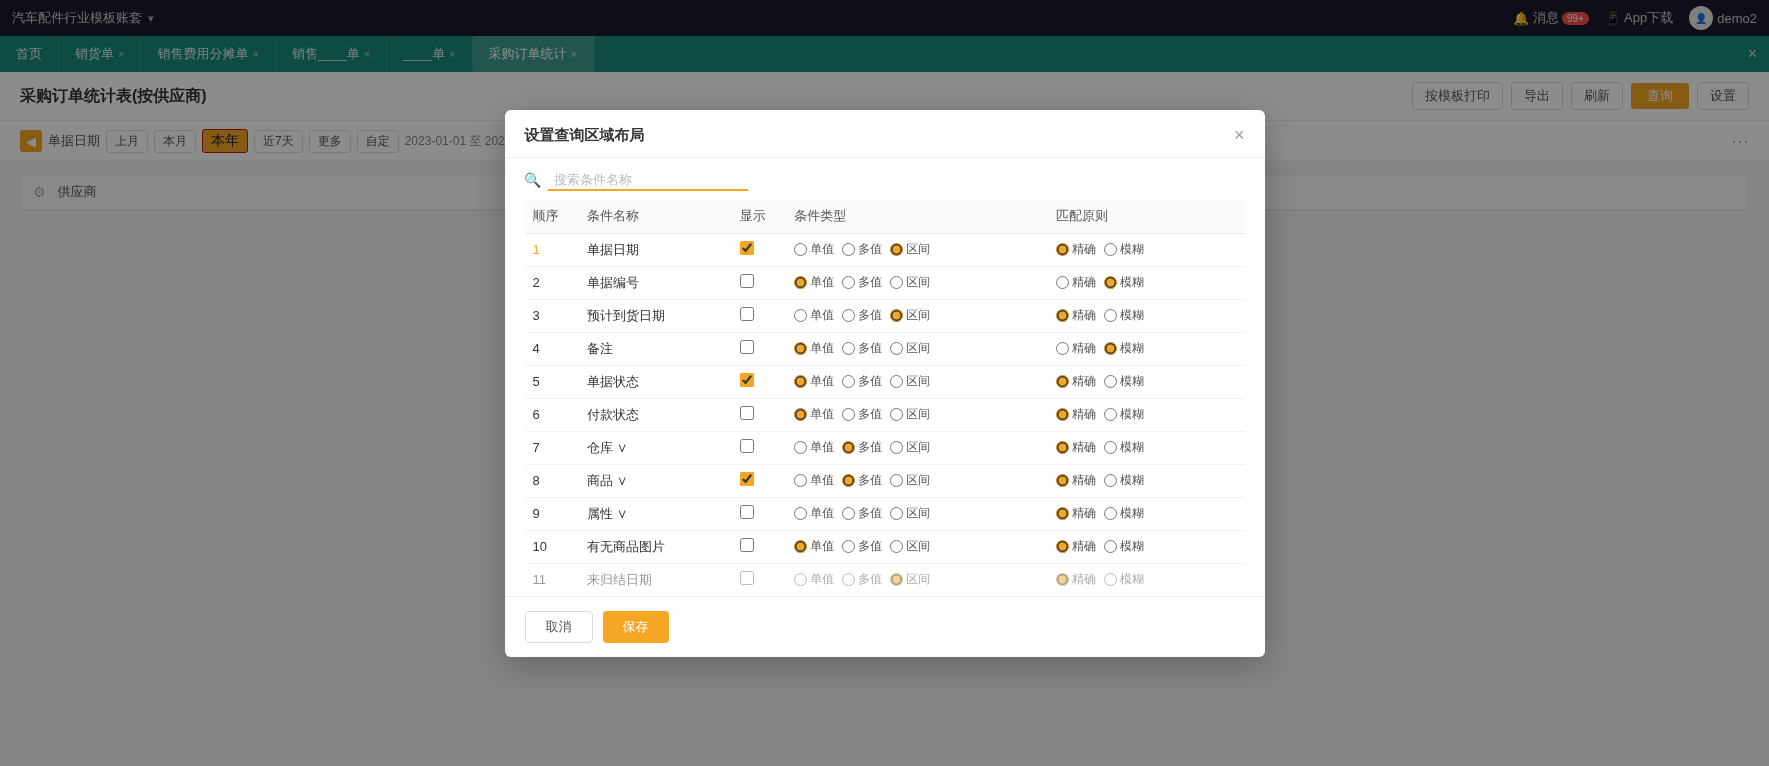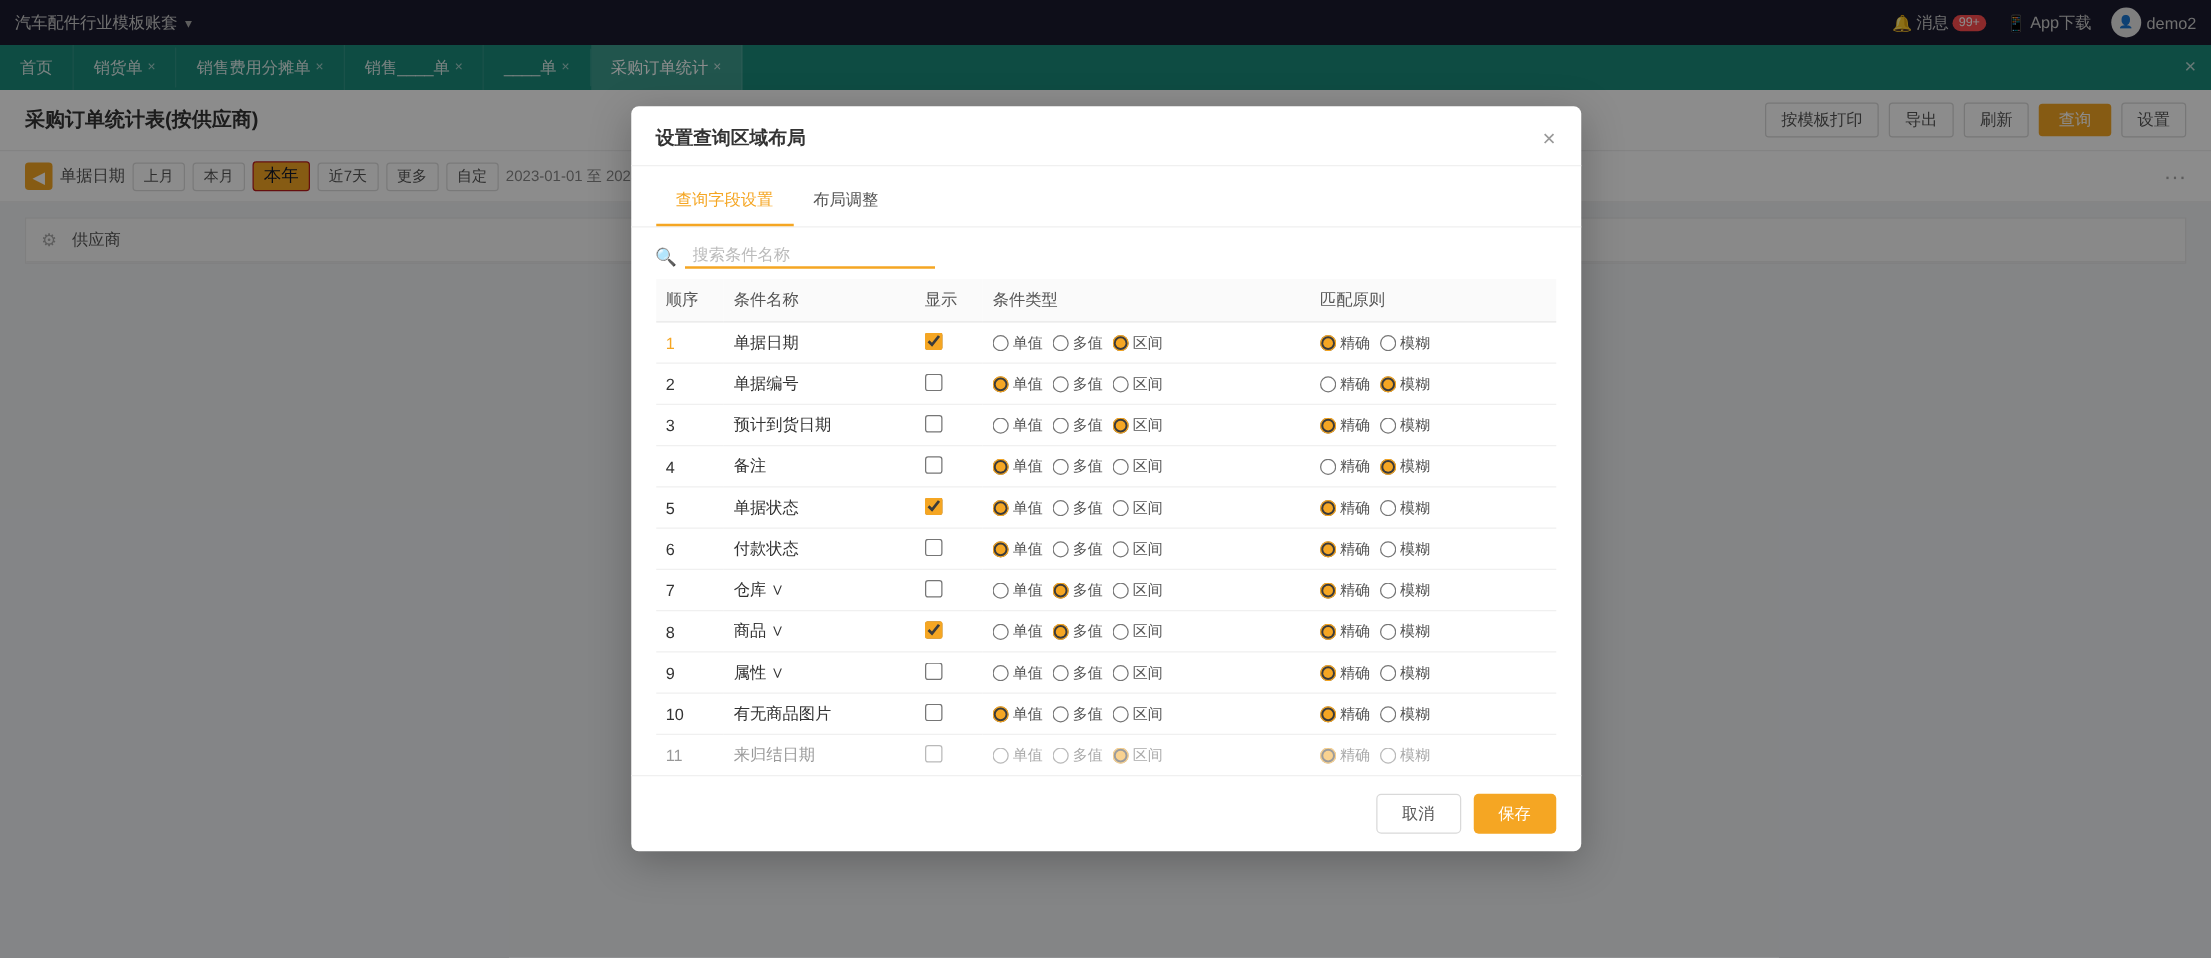--- a/index.html
+++ b/index.html
@@ -79,21 +79,21 @@
     
     .cb { width: 14px; height: 14px; cursor: pointer; accent-color: #f5a623; }
 
     
     .radio-group { display: flex; gap: 8px; align-items: center; white-space: nowrap; }
     .radio-group label { display: flex; align-items: center; gap: 3px; cursor: pointer; font-size: 12px; color: #555; }
     .radio-group input[type=radio] { accent-color: #f5a623; cursor: pointer; }
 
     
     .dialog-footer {
-      display: flex; justify-content: flex-end; gap: 10px;
+      display: flex; gap: 10px;
       padding: 14px 20px;
       border-top: 1px solid #f0f0f0;
     }
     .btn-cancel {
       border: 1px solid #d9d9d9; background: #fff; color: #555;
       padding: 6px 20px; border-radius: 4px; cursor: pointer; font-size: 13px;
     }
     .btn-save {
       background: #f5a623; border: none; color: #fff;
       padding: 6px 20px; border-radius: 4px; cursor: pointer; font-size: 13px;
@@ -174,24 +174,20 @@
 </div>
 
 <div class="overlay" style="z-index:200;">
   <div class="dialog">
 
     <div class="dialog-header">
       <span class="dialog-title">设置查询区域布局</span>
       <button class="dialog-close">×</button>
     </div>
 
-    <div class="dialog-tabs">
-      <div class="dialog-tab active">查询字段设置</div>
-      <div class="dialog-tab">布局调整</div>
-    </div>
 
     <div class="dialog-search">
       <span class="search-icon-wrap">🔍</span>
       <input type="text" class="search-input" placeholder="搜索条件名称" style="">
     </div>
 
     <div class="dialog-table">
       <table>
         <thead>
           <tr>

